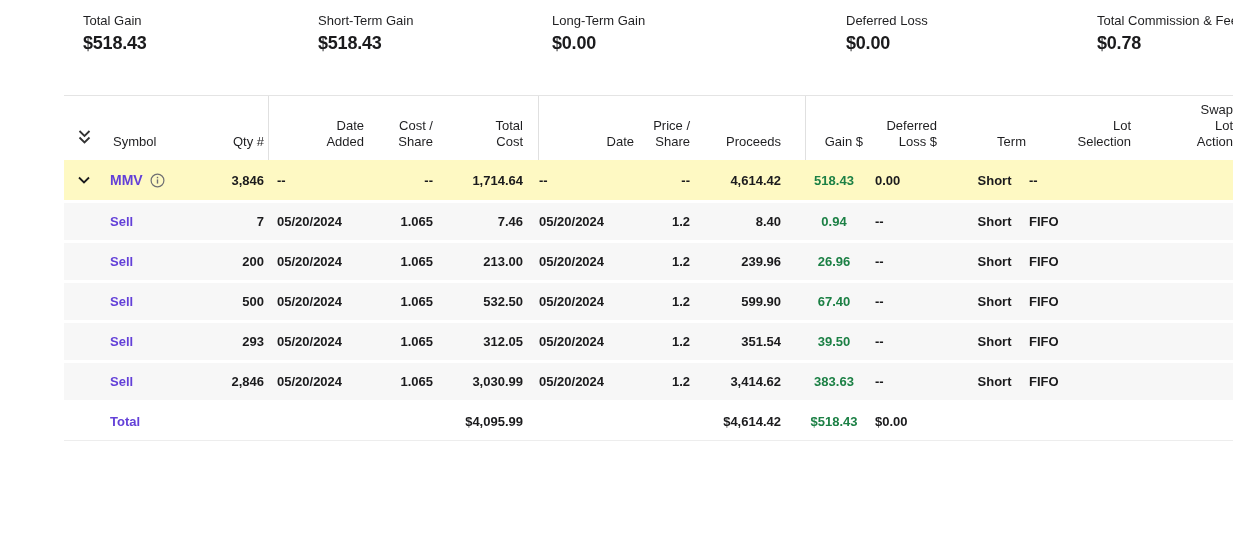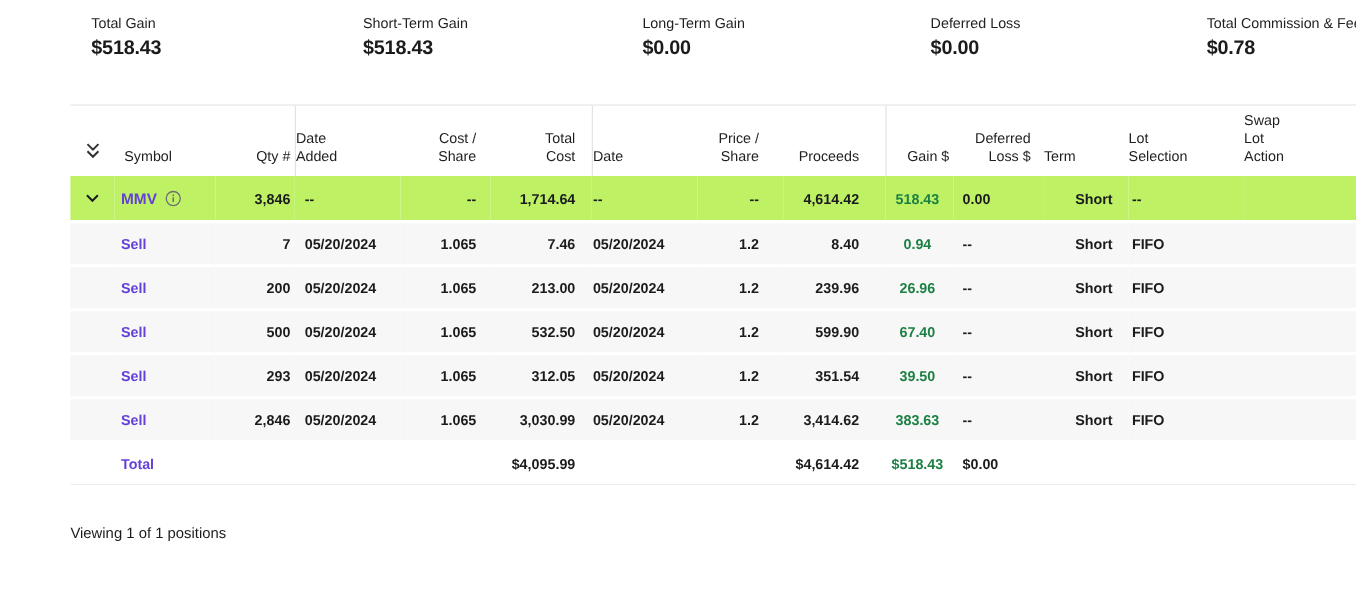--- a/index.html
+++ b/index.html
@@ -13,29 +13,29 @@
   .stat .val { font-size: 18px; font-weight: bold; letter-spacing: -0.2px; margin-top: 4px; }
 
   
   table { width: 1169px; margin-left: 64px; border-collapse: separate; border-spacing: 0;
     table-layout: fixed; border-top: 1px solid #e4e4e4; border-bottom: 1px solid #ededed; }
   th { font-size: 13px; font-weight: normal; color: #1f1f21; vertical-align: bottom;
     padding-bottom: 10px; line-height: 16px; height: 64px; }
   th .hl { white-space: pre-line; display: inline-block; }
   td { height: 40px; font-size: 13px; font-weight: bold; color: #1b1b1d; vertical-align: middle; }
 
-  .al { text-align: left; }  .ar { text-align: right; }  .ac { text-align: left; }
+  .al { text-align: left; }  .ar { text-align: right; }  .ac { text-align: right; }
   .pl0 { padding-left: 1px; } .pl2 { padding-left: 3px; } .pl6 { padding-left: 6px; }
   .pl8 { padding-left: 8px; } .pl9 { padding-left: 9px; } .pl14 { padding-left: 14px; text-align: center; }
   .pr4 { padding-right: 4px; } .pr12 { padding-right: 12px; } .pr13 { padding-right: 13px; }
   .pr15 { padding-right: 15px; } .pr22 { padding-right: 22px; } .pr24 { padding-right: 24px; }
 
   th.gsep { border-left: 1px solid #e0e0e0; }
 
-  tr.parent td { background: #bef264; }
+  tr.parent td { background: #fef9c3; }
   tr.lot td { background: #F7F7F7; border-top: 3px solid #ffffff; }
   tr.totalrow td { background: #ffffff; border-top: 3px solid #ffffff; }
 
   .purple { color: #6340D8; }
   .bold { font-weight: bold; }
   .green { color: #1C8045; text-align: center; }
 
   .symcell { display: flex; align-items: center; gap: 7px; }
   .chev-btn, .info-btn { display: inline-flex; align-items: center; justify-content: center;
     background: none; border: none; cursor: pointer; padding: 0; }
@@ -47,25 +47,25 @@
   .asof { margin-top: 29px; font-size: 13.5px; color: #1b1b1d; }
 </style>
 </head>
 <body>
 
 <div class="summary">
   <div class="stat" style="left:83px">
     <div class="lbl">Total Gain</div>
     <div class="val">$518.43</div>
   </div>
-  <div class="stat" style="left:330px">
+  <div class="stat" style="left:318px">
     <div class="lbl">Short-Term Gain</div>
     <div class="val">$518.43</div>
   </div>
-  <div class="stat" style="left:584px">
+  <div class="stat" style="left:552px">
     <div class="lbl">Long-Term Gain</div>
     <div class="val">$0.00</div>
   </div>
   <div class="stat" style="left:846px">
     <div class="lbl">Deferred Loss</div>
     <div class="val">$0.00</div>
   </div>
   <div class="stat" style="left:1097px">
     <div class="lbl">Total Commission &amp; Fees</div>
     <div class="val">$0.78</div>
@@ -258,14 +258,13 @@
       <td class="ar pr4 green">$518.43</td>
       <td class="al pl8">$0.00</td>
       <td></td>
         <td></td>
         <td></td>
     </tr>
   </tbody>
 </table>
 
 <div class="footer">
-  <div class="viewing">Viewing 1 of 1 positions</div>
 </div>
 
 </body></html>

